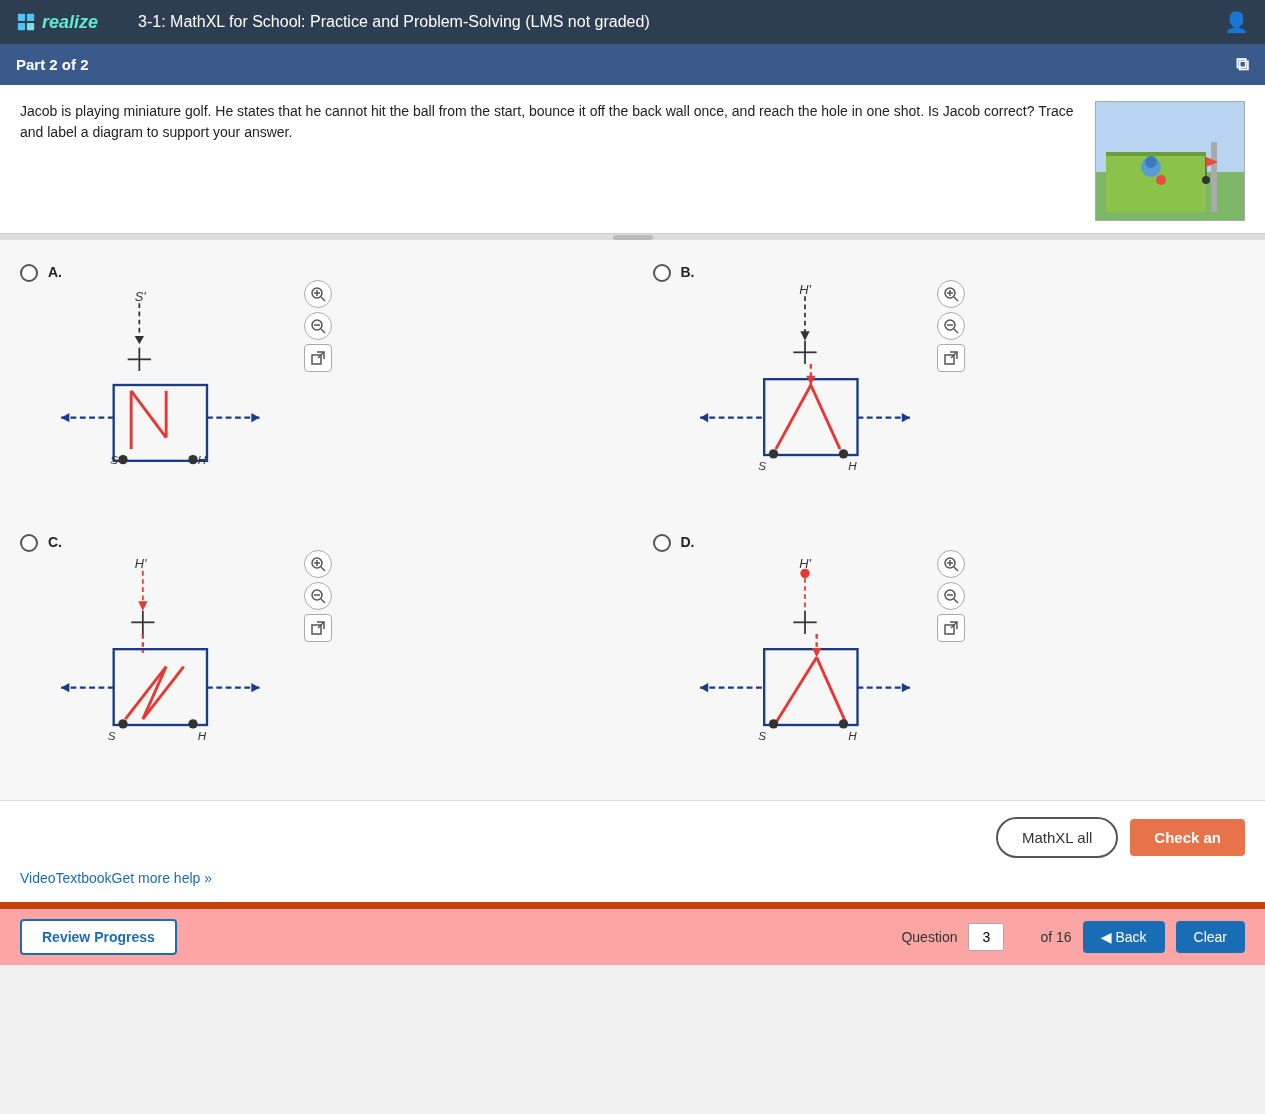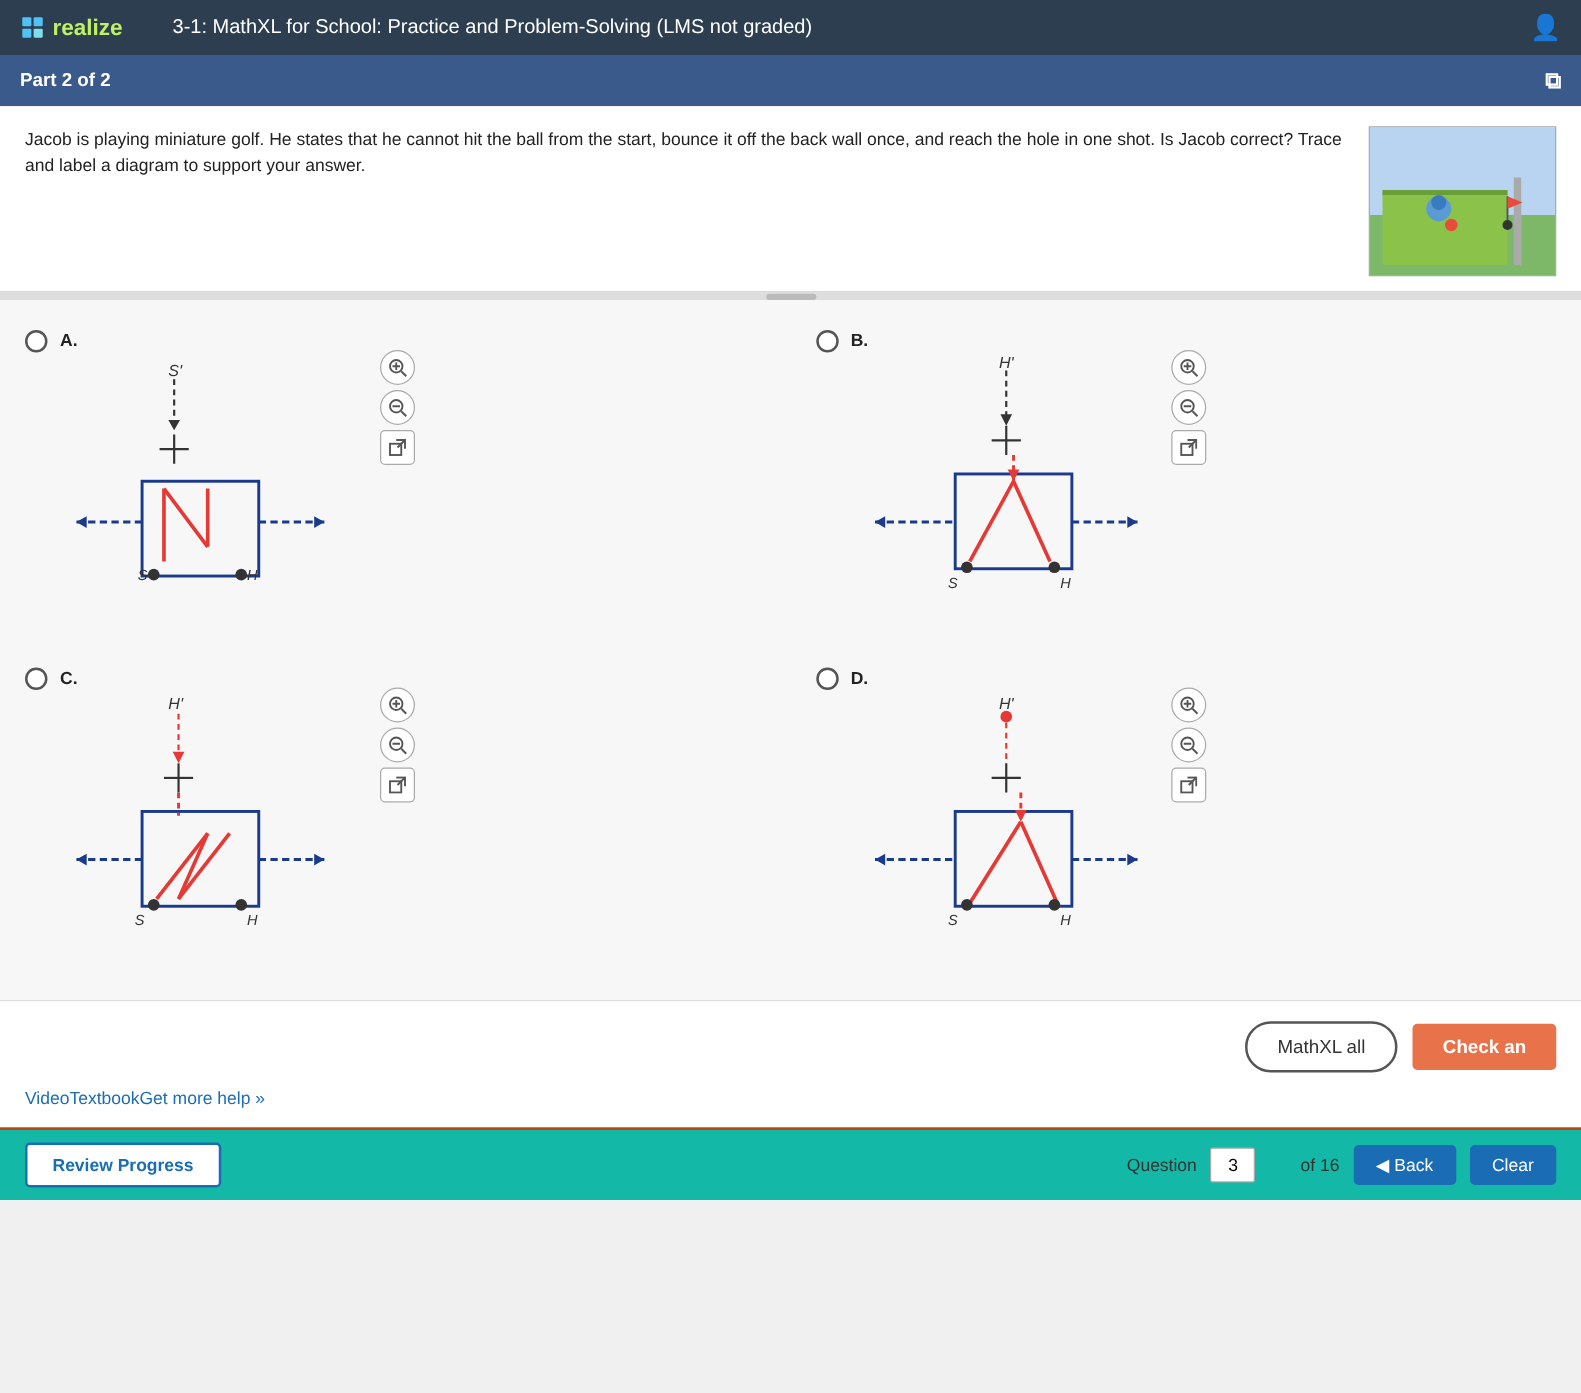--- a/index.html
+++ b/index.html
@@ -7,23 +7,24 @@
 
     .top-bar {
       display: flex;
       align-items: center;
       background: #2c3e50;
       color: white;
       padding: 8px 16px;
       height: 44px;
     }
     .top-bar-logo {
+      font-style: italic;
       font-weight: bold;
       font-size: 18px;
-      color: #bef264;
+      color: #5eead4;
       margin-right: 16px;
       display: flex;
       align-items: center;
       gap: 6px;
     }
     .top-bar-logo svg { width: 20px; height: 20px; }
     .top-bar-title {
       font-size: 16px;
       font-weight: normal;
       color: white;
@@ -194,22 +195,22 @@
       color: #1a6db5;
     }
     .help-link {
       cursor: pointer;
       text-decoration: none;
       color: #1a6db5;
     }
     .get-more-help { color: #1a6db5; cursor: pointer; }
 
     .footer-bar {
-      background: #14b8a6;
-      border-top: 2px solid #c2410c;
+      background: #fca5a5;
+      border-top: 7px solid #c2410c;
       padding: 10px 20px;
       display: flex;
       align-items: center;
       justify-content: space-between;
     }
     .review-progress-btn {
       padding: 8px 20px;
       border: 2px solid #1a6db5;
       border-radius: 4px;
       color: #1a6db5;

